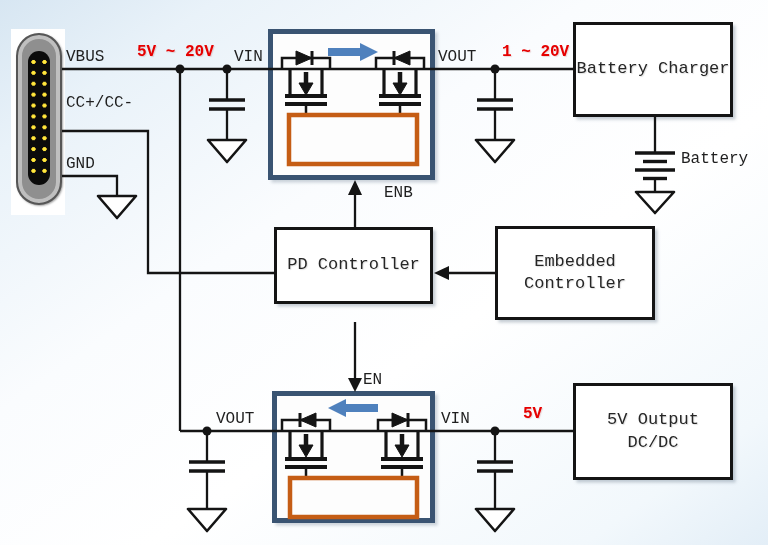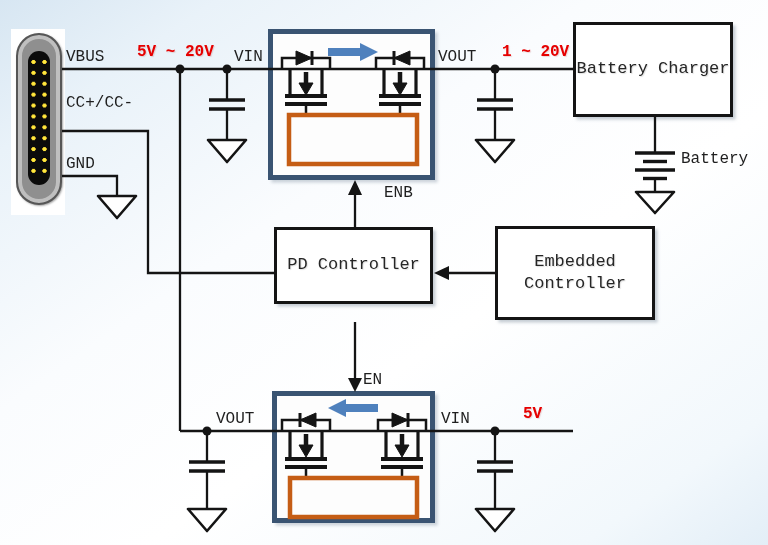--- a/index.html
+++ b/index.html
@@ -49,20 +49,24 @@
 
   <div class="box black" style="left:274px;top:227px;width:159px;height:77px">
     <span class="btxt">PD Controller</span>
   </div>
 
   <div class="box black" style="left:495px;top:226px;width:160px;height:94px">
     <span class="btxt">Embedded</span>
     <span class="btxt">Controller</span>
   </div>
 
+  <div class="box black" style="left:573px;top:383px;width:160px;height:97px">
+    <span class="btxt">5V Output</span>
+    <span class="btxt">DC/DC</span>
+  </div>
 
   <svg class="wires" width="768" height="545" viewBox="0 0 768 545">
     <g stroke="#141414" stroke-width="2.3" fill="none">
       <path d="M62 69 H573"></path>
       <path d="M180 69 V431"></path>
       <path d="M180 431 H573"></path>
       <path d="M62 131 H148 V273 H274"></path>
       <path d="M62 176 H117 V196"></path>
       <path d="M227 69 V100 M227 109 V140"></path>
       <path d="M495 69 V100 M495 109 V140"></path>

